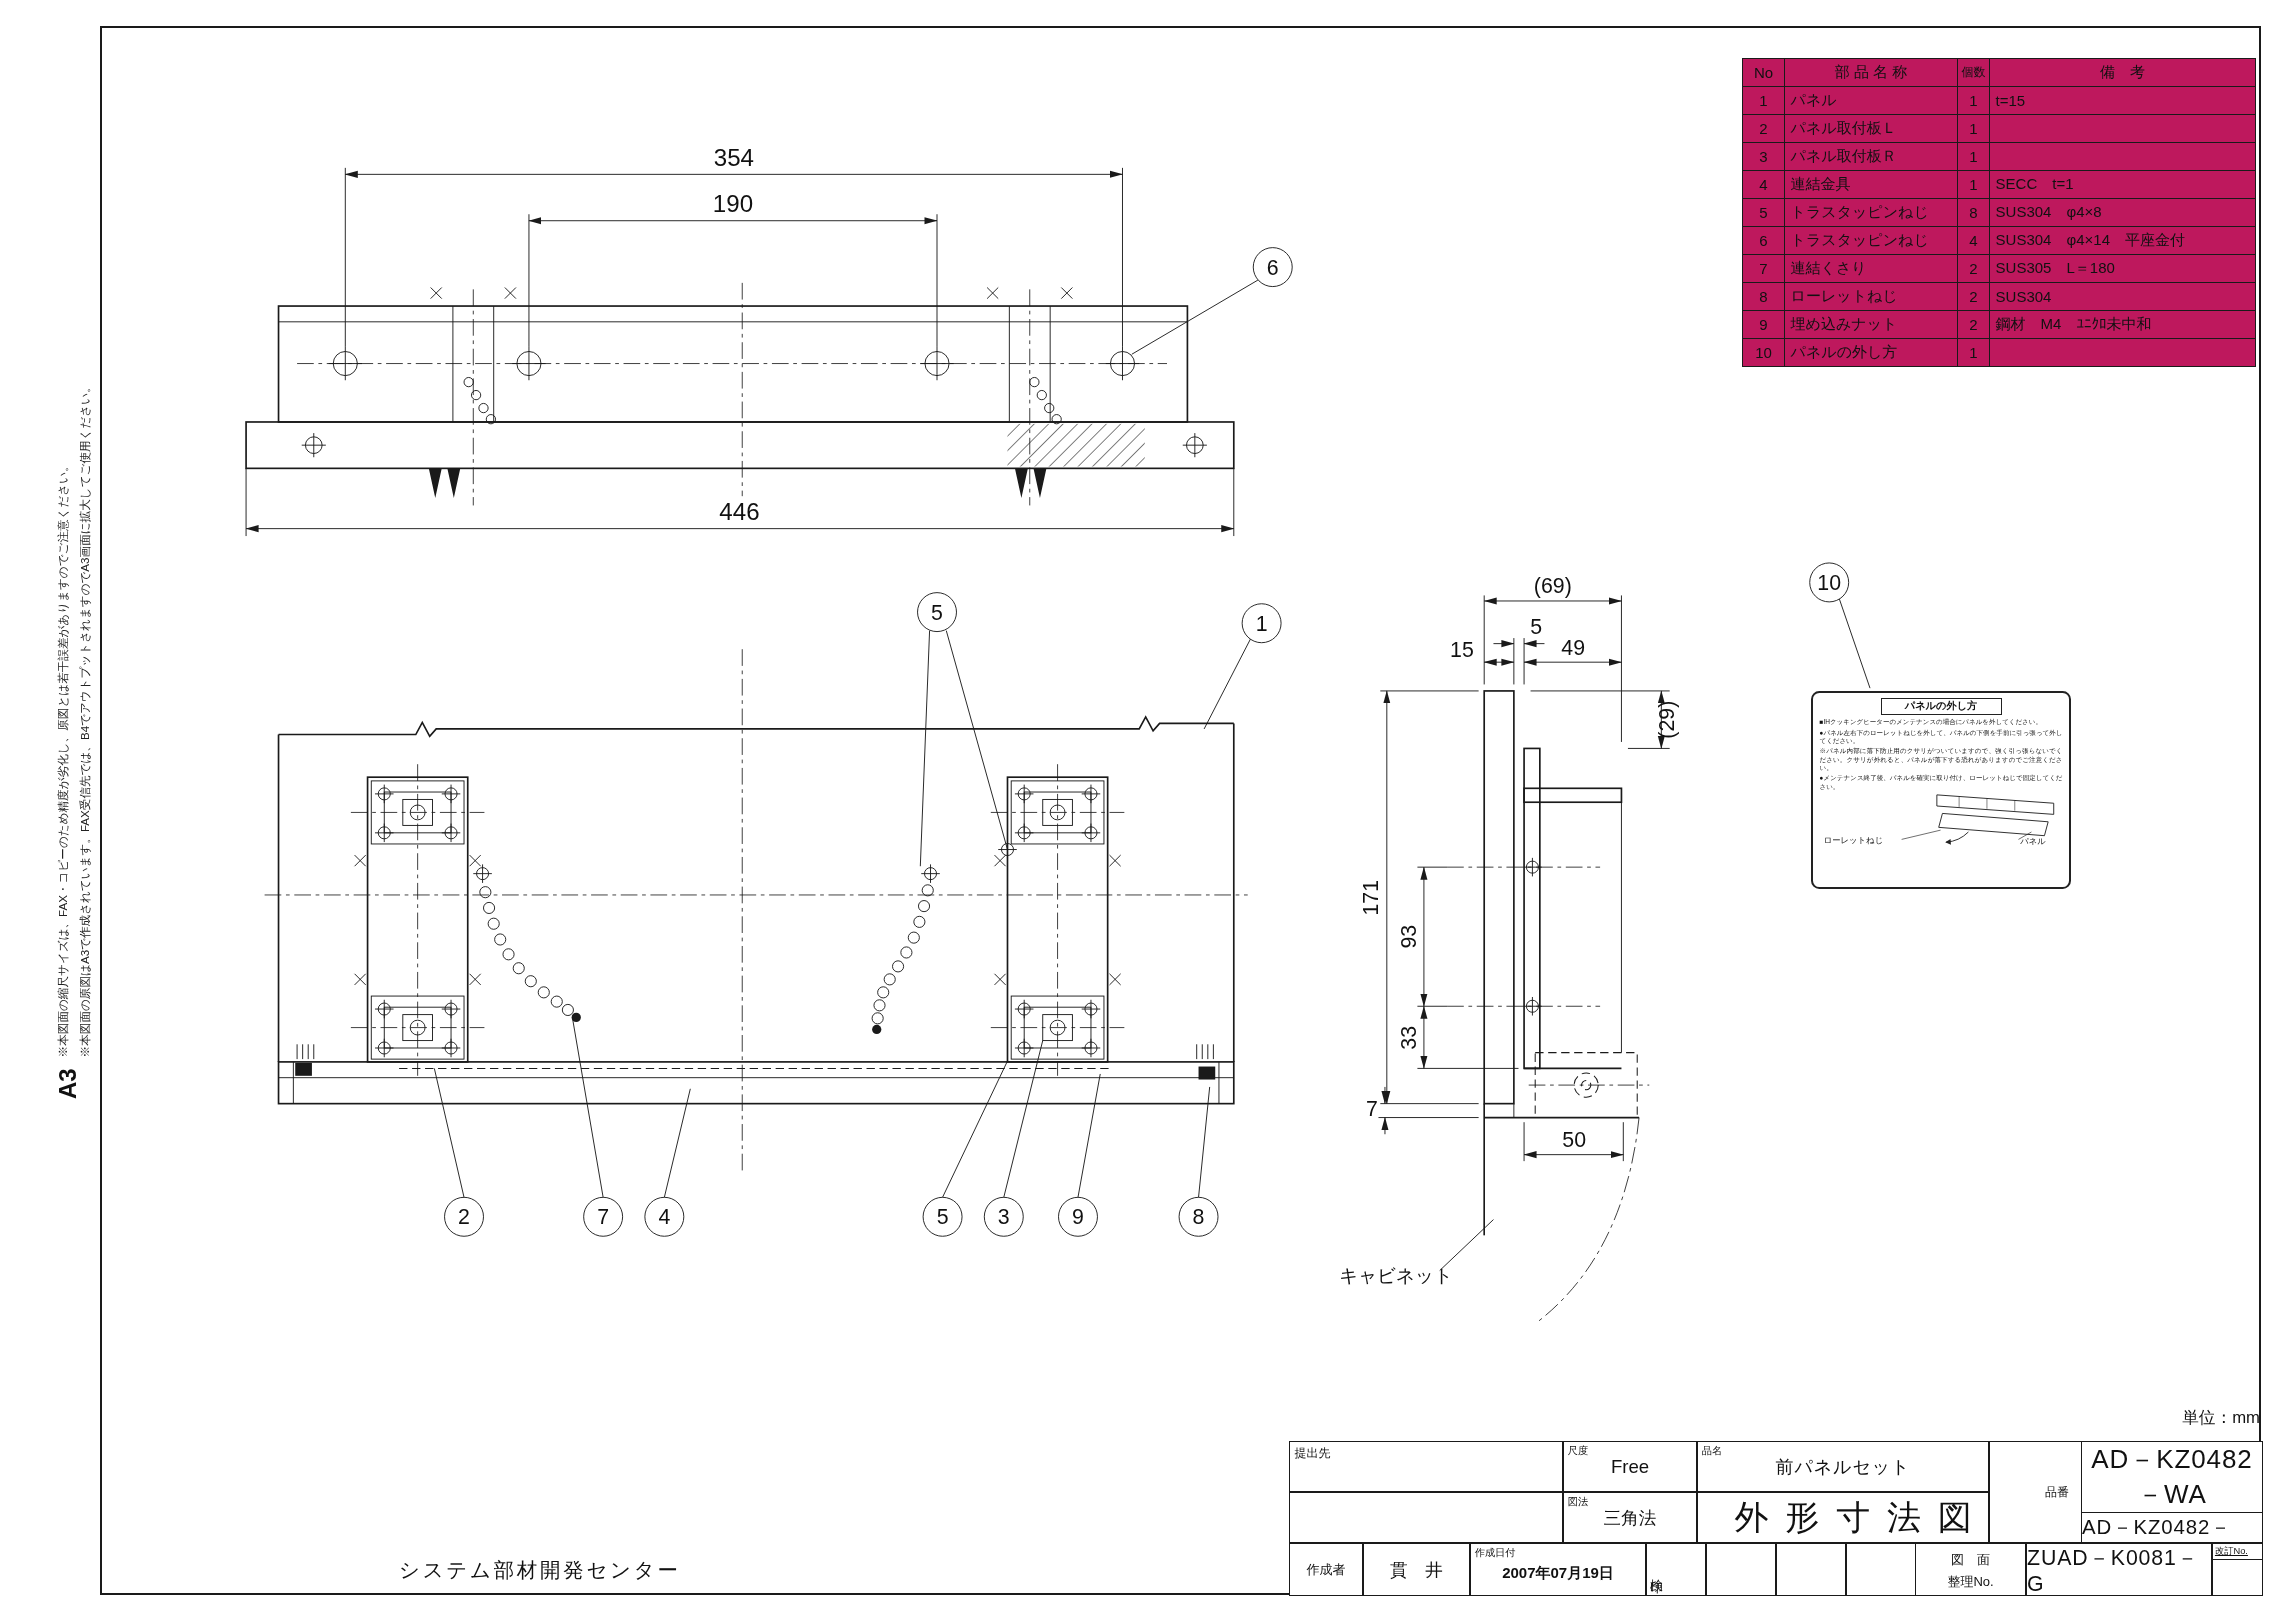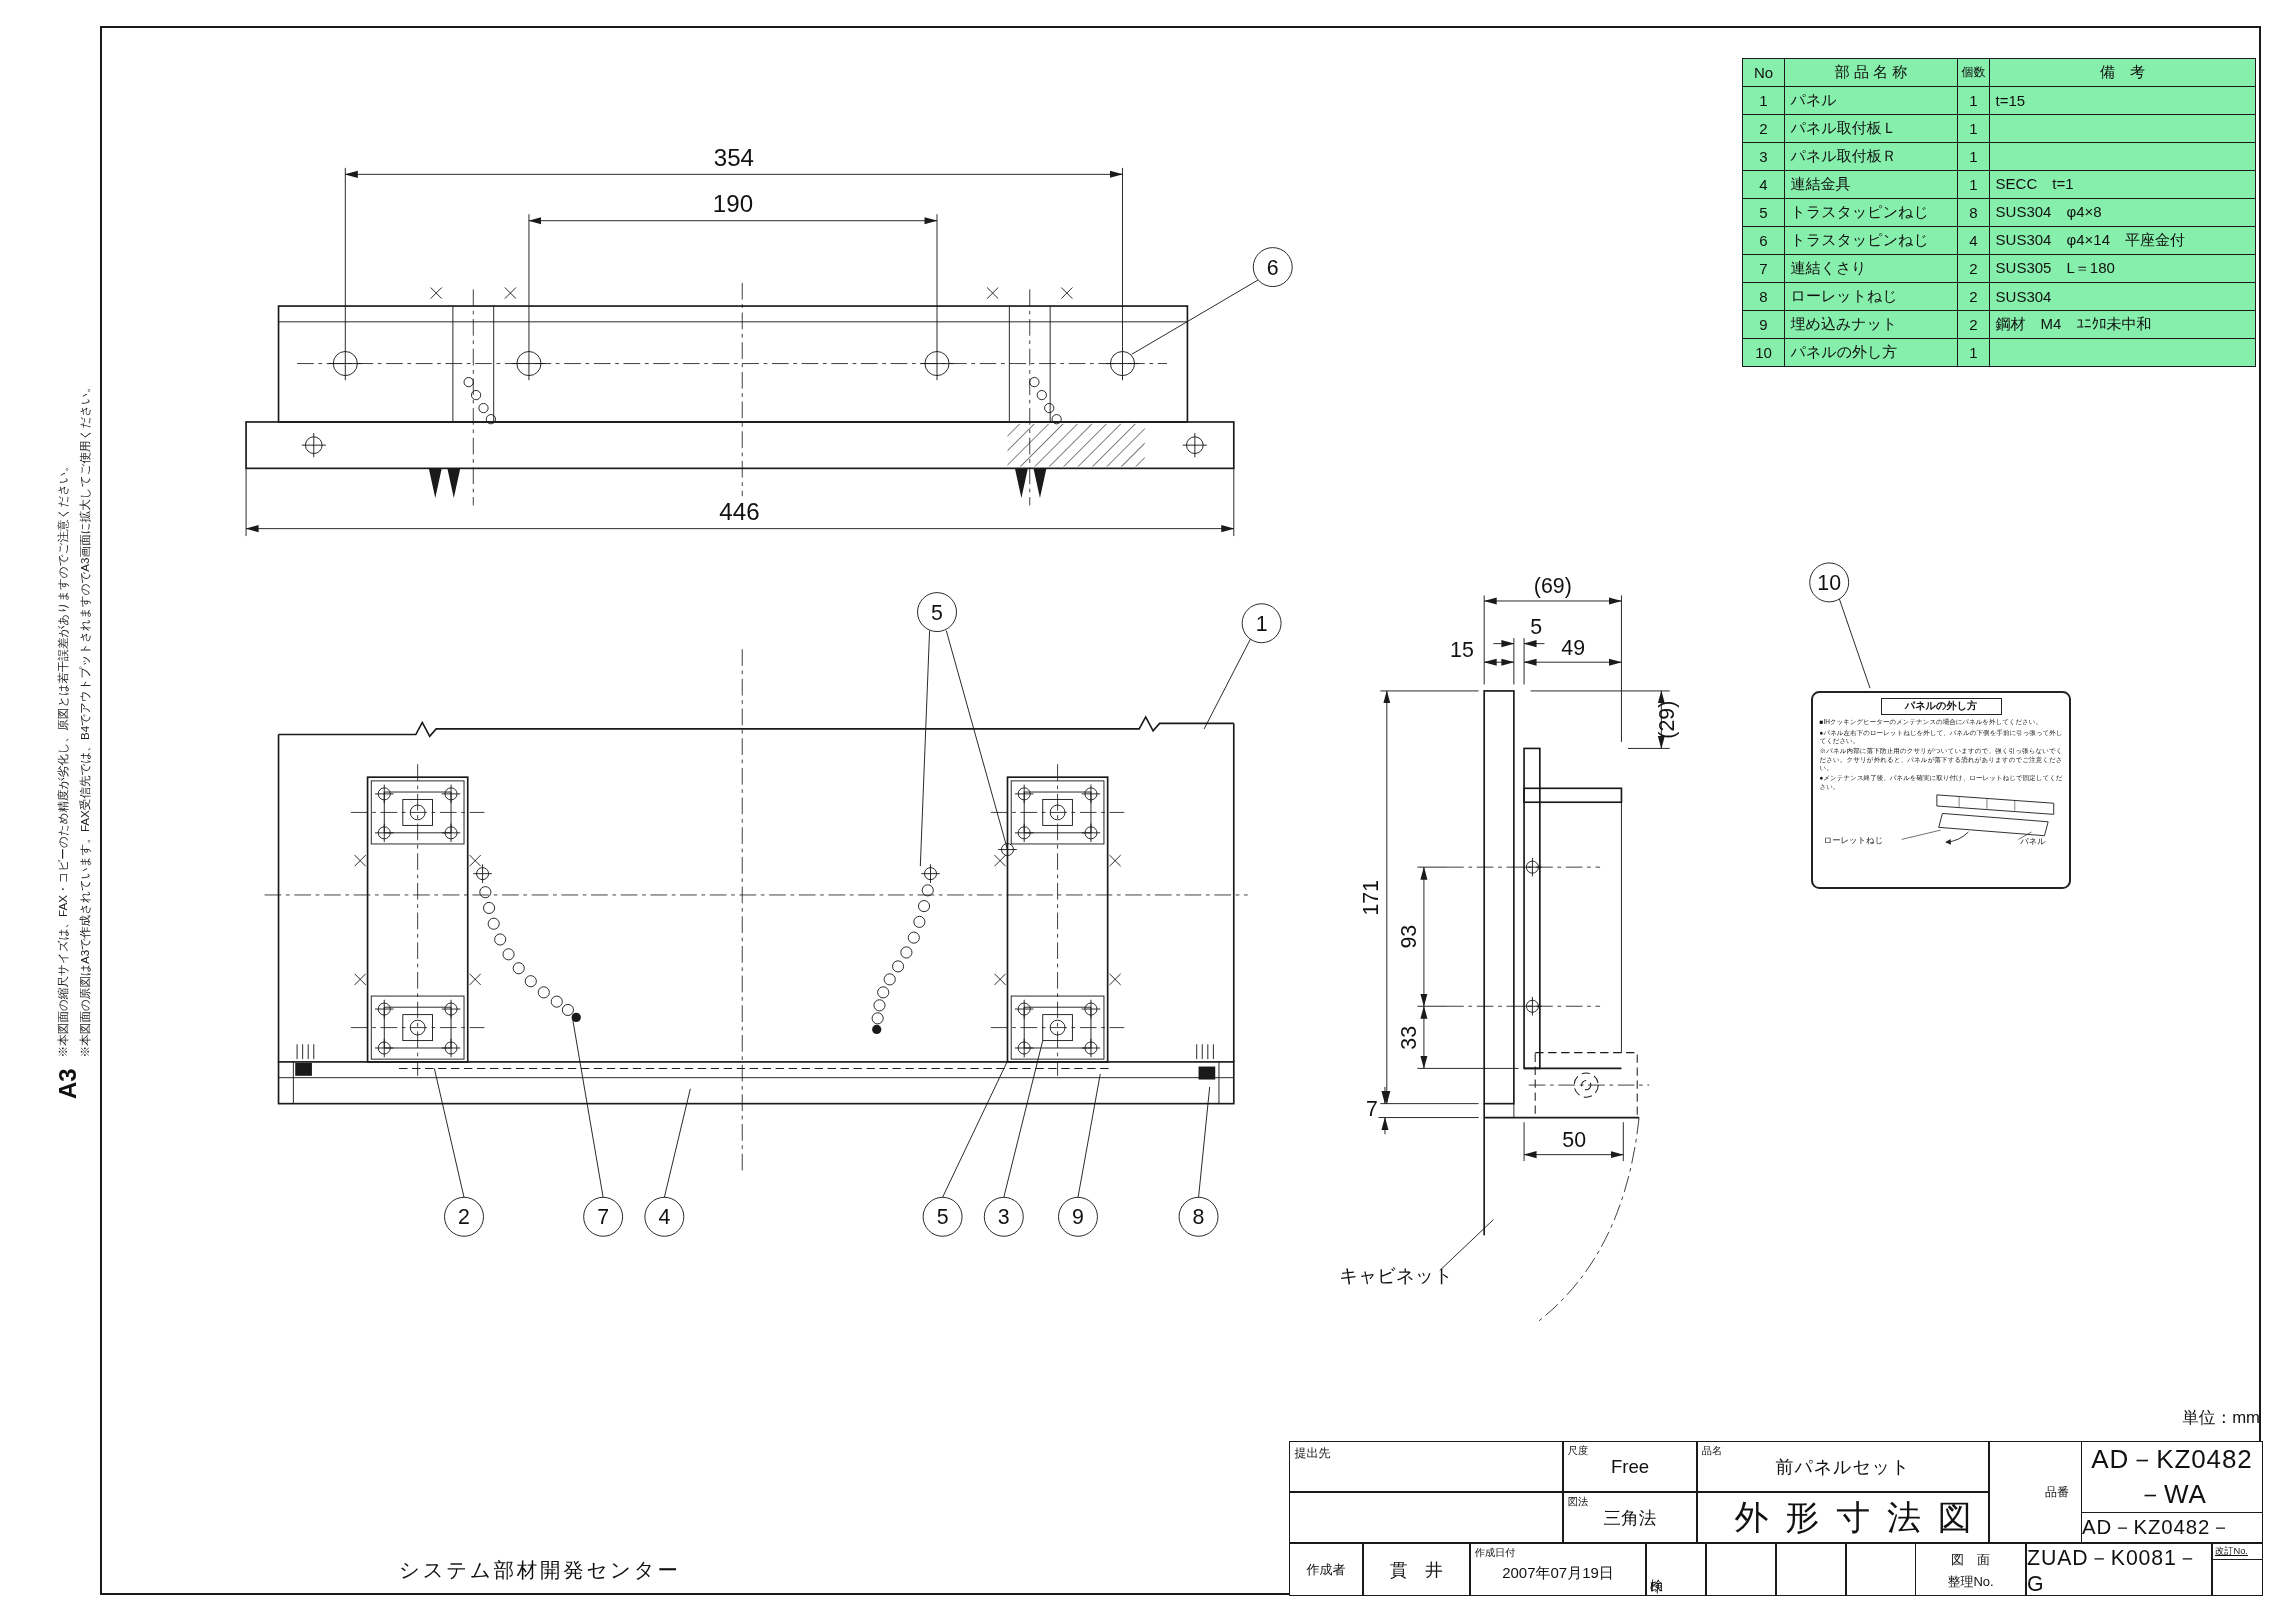--- a/index.html
+++ b/index.html
@@ -17,21 +17,21 @@
   .cl{fill:none;stroke:#1a1a1a;stroke-width:0.9;stroke-dasharray:18 5 4 5;}
   .hd{fill:none;stroke:#1a1a1a;stroke-width:1.1;stroke-dasharray:9 5;}
   .dim{fill:none;stroke:#1a1a1a;stroke-width:1;}
   .blk{fill:#1a1a1a;stroke:none;}
   .dtx{font-size:26px;fill:#111;text-anchor:middle;}
   .dtx2{font-size:23px;fill:#111;text-anchor:middle;}
   .ctx{font-size:23px;fill:#111;text-anchor:middle;}
   .ltx{font-size:20px;fill:#111;text-anchor:middle;}
 
   
-  table{border-collapse:collapse;background:#86efac;}
+  table{border-collapse:collapse;background:#be185d;}
   .parts{position:absolute;left:1742px;top:58px;}
   .parts td{border:1.5px solid #1a1a1a;font-size:15px;height:27px;padding:0 5.6px;white-space:nowrap;}
   .parts .c{text-align:center;padding:0 1.9px;}
   .variant{position:absolute;left:1742px;top:385px;}
   .variant td{border:1.5px solid #1a1a1a;font-size:16.7px;height:31px;text-align:center;white-space:nowrap;padding:0 9.3px;}
   .variant .code{letter-spacing:1.9px;}
 
   
   .sticker{position:absolute;left:1811px;top:691px;width:260px;height:198px;border:2.3px solid #222;border-radius:8.3px;box-sizing:border-box;background:#fff;padding:4.6px 6.5px;}
   .sticker .stitle{width:119px;margin:0 auto 2.8px auto;border:1.4px solid #222;text-align:center;font-size:10.2px;font-weight:bold;padding:0.9px 0;}
@@ -497,21 +497,21 @@
     </div>
 
     <div class="cell" style="left:0;top:102px;width:74px;height:53px;">
         <div class="cen" style="font-size:13px;">作成者</div>
       </div>
     <div class="cell" style="left:74px;top:102px;width:107px;height:53px;">
         <div class="cen" style="font-size:17.6px;">貫　井</div>
       </div>
     <div class="cell" style="left:181px;top:102px;width:176px;height:53px;">
       <div class="small-lab">作成日付</div>
-      <div style="text-align:center;font-size:15px;margin-top:1.9px;">2007年07月19日</div>
+      <div style="text-align:center;font-size:15px;margin-top:1.9px;font-weight:bold;">2007年07月19日</div>
     </div>
     <div class="cell" style="left:357px;top:102px;width:60px;height:53px;">
         <div class="cen" style="font-size:13px;writing-mode:vertical-rl;letter-spacing:1.9px;">検印</div>
       </div>
     <div class="cell" style="left:417px;top:102px;width:70px;height:53px;"></div>
     <div class="cell" style="left:487px;top:102px;width:70px;height:53px;"></div>
     <div class="cell" style="left:557px;top:102px;width:70px;height:53px;"></div>
     <div class="cell" style="left:626px;top:102px;width:111px;height:53px;">
       <div style="text-align:center;font-size:13px;margin-top:7.4px;">図　面</div>
       <div style="text-align:center;font-size:13px;margin-top:3.7px;">整理No.</div>

